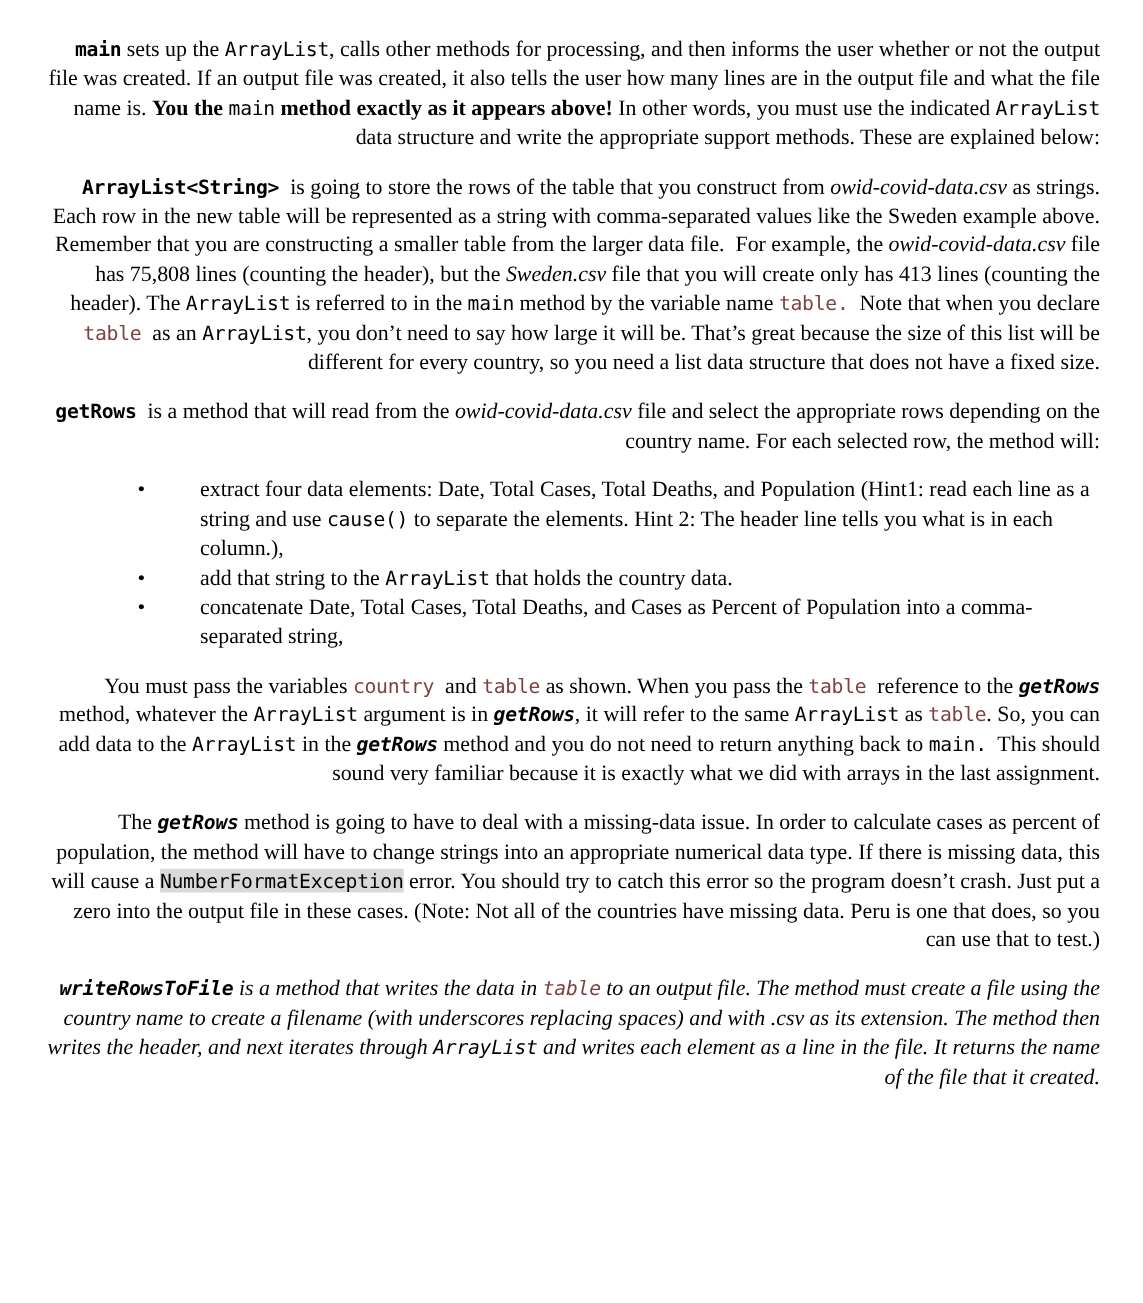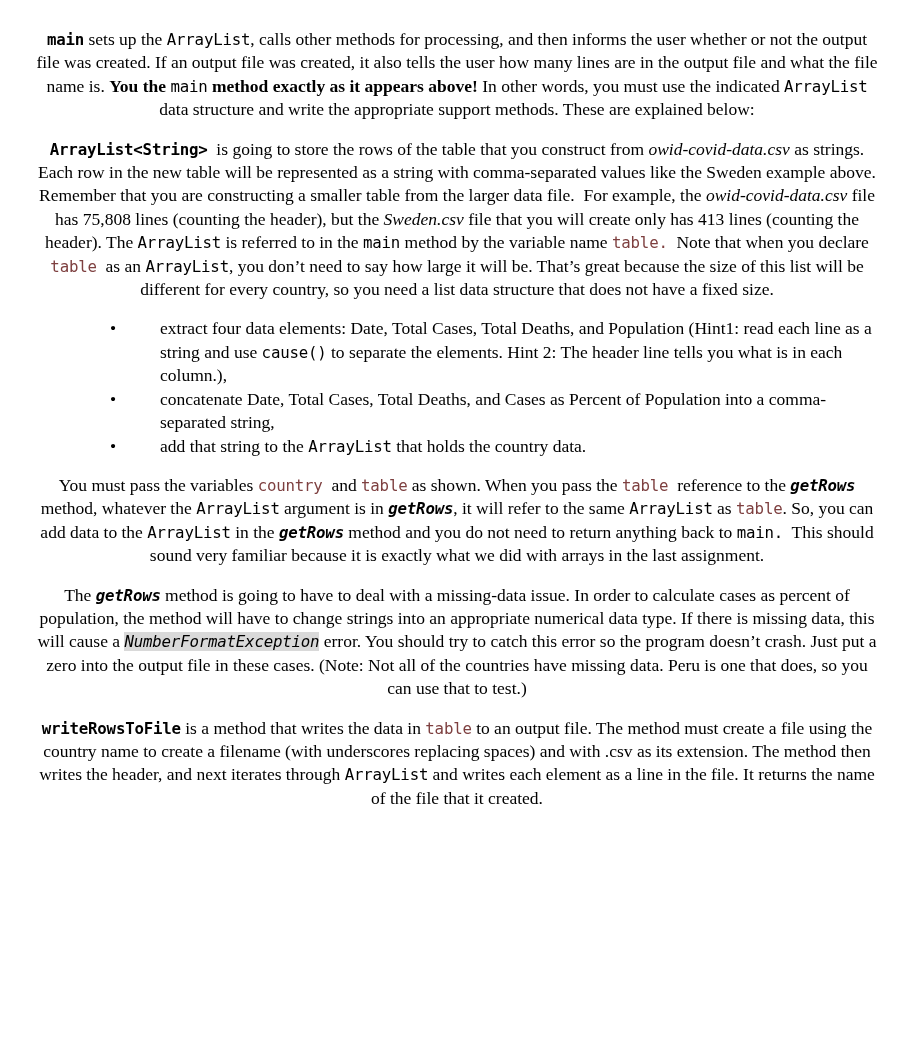--- a/index.html
+++ b/index.html
@@ -17,23 +17,23 @@
   }
   .page {
     padding: 28px 34px 10px 34px;
     box-sizing: border-box;
     width: 914px;
   }
   .para {
     margin: 0 0 16px 0;
     line-height: 23.4px;
     white-space: pre-wrap;
-    text-align: center;
+    text-align: right;
   }
-  .para:last-child { margin-bottom: 0; }
+  .para:last-child { margin-bottom: 0; font-style: italic; }
   ul.bullet-list {
     margin: 0 0 16px 0;
     padding: 0 0 0 126px;
     list-style: none;
   }
   ul.bullet-list li {
     position: relative;
     line-height: 23.4px;
     white-space: pre-wrap;
   }
@@ -48,31 +48,32 @@
   .run-b  { font-weight: bold; }
   .run-i  { font-style: italic; }
   .run-m, .run-mb, .run-mbi, .run-mr, .run-mh {
     font-family: "DejaVu Sans Mono", monospace;
     font-size: 0.90em;
     letter-spacing: -0.2px;
   }
   .run-mb  { font-weight: bold; }
   .run-mbi { font-weight: bold; font-style: italic; }
   .run-mr  { color: var(--maroon, #7e4040); }
-  .run-mh  { background: var(--highlight, #d9d9d9); font-style: italic; }
+  .run-mh  { background: var(--highlight, #d9d9d9); }
 </style>
 </head>
 <body>
 
 <div class="page">
   <div>
       <p class="para"><span class="run run-mb">main</span><span class="run"> sets up the </span><span class="run run-m">ArrayList</span><span class="run">, calls other methods for processing, and then informs the user whether or not the output file was created. If an output file was created, it also tells the user how many lines are in the output file and what the file name is. </span><span class="run run-b">You the </span><span class="run run-m">main</span><span class="run run-b"> method exactly as it appears above!</span><span class="run"> In other words, you must use the indicated </span><span class="run run-m">ArrayList</span><span class="run"> data structure and write the appropriate support methods. These are explained below:</span></p>
       <p class="para"><span class="run run-mb">ArrayList&lt;String&gt;</span><span class="run">  is going to store the rows of the table that you construct from </span><span class="run run-i">owid-covid-data.csv</span><span class="run"> as strings. Each row in the new table will be represented as a string with comma-separated values like the Sweden example above. Remember that you are constructing a smaller table from the larger data file.  For example, the </span><span class="run run-i">owid-covid-data.csv</span><span class="run"> file has 75,808 lines (counting the header), but the </span><span class="run run-i">Sweden.csv</span><span class="run"> file that you will create only has 413 lines (counting the header). The </span><span class="run run-m">ArrayList</span><span class="run"> is referred to in the </span><span class="run run-m">main</span><span class="run"> method by the variable name </span><span class="run run-mr">table.</span><span class="run">  Note that when you declare </span><span class="run run-mr">table</span><span class="run">  as an </span><span class="run run-m">ArrayList</span><span class="run">, you don’t need to say how large it will be. That’s great because the size of this list will be different for every country, so you need a list data structure that does not have a fixed size.</span></p>
+      <p class="para"><span class="run run-mb">getRows</span><span class="run">  is a method that will read from the </span><span class="run run-i">owid-covid-data.csv</span><span class="run"> file and select the appropriate rows depending on the country name. For each selected row, the method will:</span></p>
       <ul class="bullet-list">
         <li><span class="run">extract four data elements: Date, Total Cases, Total Deaths, and Population (Hint1: read each line as a string and use </span><span class="run run-m">cause()</span><span class="run"> to separate the elements. Hint 2: The header line tells you what is in each column.),</span></li>
+        <li><span class="run">add that string to the </span><span class="run run-m">ArrayList</span><span class="run"> that holds the country data.</span></li>
         <li><span class="run">concatenate Date, Total Cases, Total Deaths, and Cases as Percent of Population into a comma-separated string,</span></li>
-        <li><span class="run">add that string to the </span><span class="run run-m">ArrayList</span><span class="run"> that holds the country data.</span></li>
       </ul>
       <p class="para"><span class="run">You must pass the variables </span><span class="run run-mr">country</span><span class="run">  and </span><span class="run run-mr">table</span><span class="run"> as shown. When you pass the </span><span class="run run-mr">table</span><span class="run">  reference to the </span><span class="run run-mbi">getRows</span><span class="run"> method, whatever the </span><span class="run run-m">ArrayList</span><span class="run"> argument is in </span><span class="run run-mbi">getRows</span><span class="run">, it will refer to the same </span><span class="run run-m">ArrayList</span><span class="run"> as </span><span class="run run-mr">table</span><span class="run">. So, you can add data to the </span><span class="run run-m">ArrayList</span><span class="run"> in the </span><span class="run run-mbi">getRows</span><span class="run"> method and you do not need to return anything back to </span><span class="run run-m">main.</span><span class="run">  This should sound very familiar because it is exactly what we did with arrays in the last assignment.</span></p>
       <p class="para"><span class="run">The </span><span class="run run-mbi">getRows</span><span class="run"> method is going to have to deal with a missing-data issue. In order to calculate cases as percent of population, the method will have to change strings into an appropriate numerical data type. If there is missing data, this will cause a </span><span class="run run-mh">NumberFormatException</span><span class="run"> error. You should try to catch this error so the program doesn’t crash. Just put a zero into the output file in these cases. (Note: Not all of the countries have missing data. Peru is one that does, so you can use that to test.)</span></p>
       <p class="para"><span class="run run-mb">writeRowsToFile</span><span class="run"> is a method that writes the data in </span><span class="run run-mr">table</span><span class="run"> to an output file. The method must create a file using the country name to create a filename (with underscores replacing spaces) and with .csv as its extension. The method then writes the header, and next iterates through </span><span class="run run-m">ArrayList</span><span class="run"> and writes each element as a line in the file. It returns the name of the file that it created.</span></p>
     </div>
 </div>
 
 </body></html>

